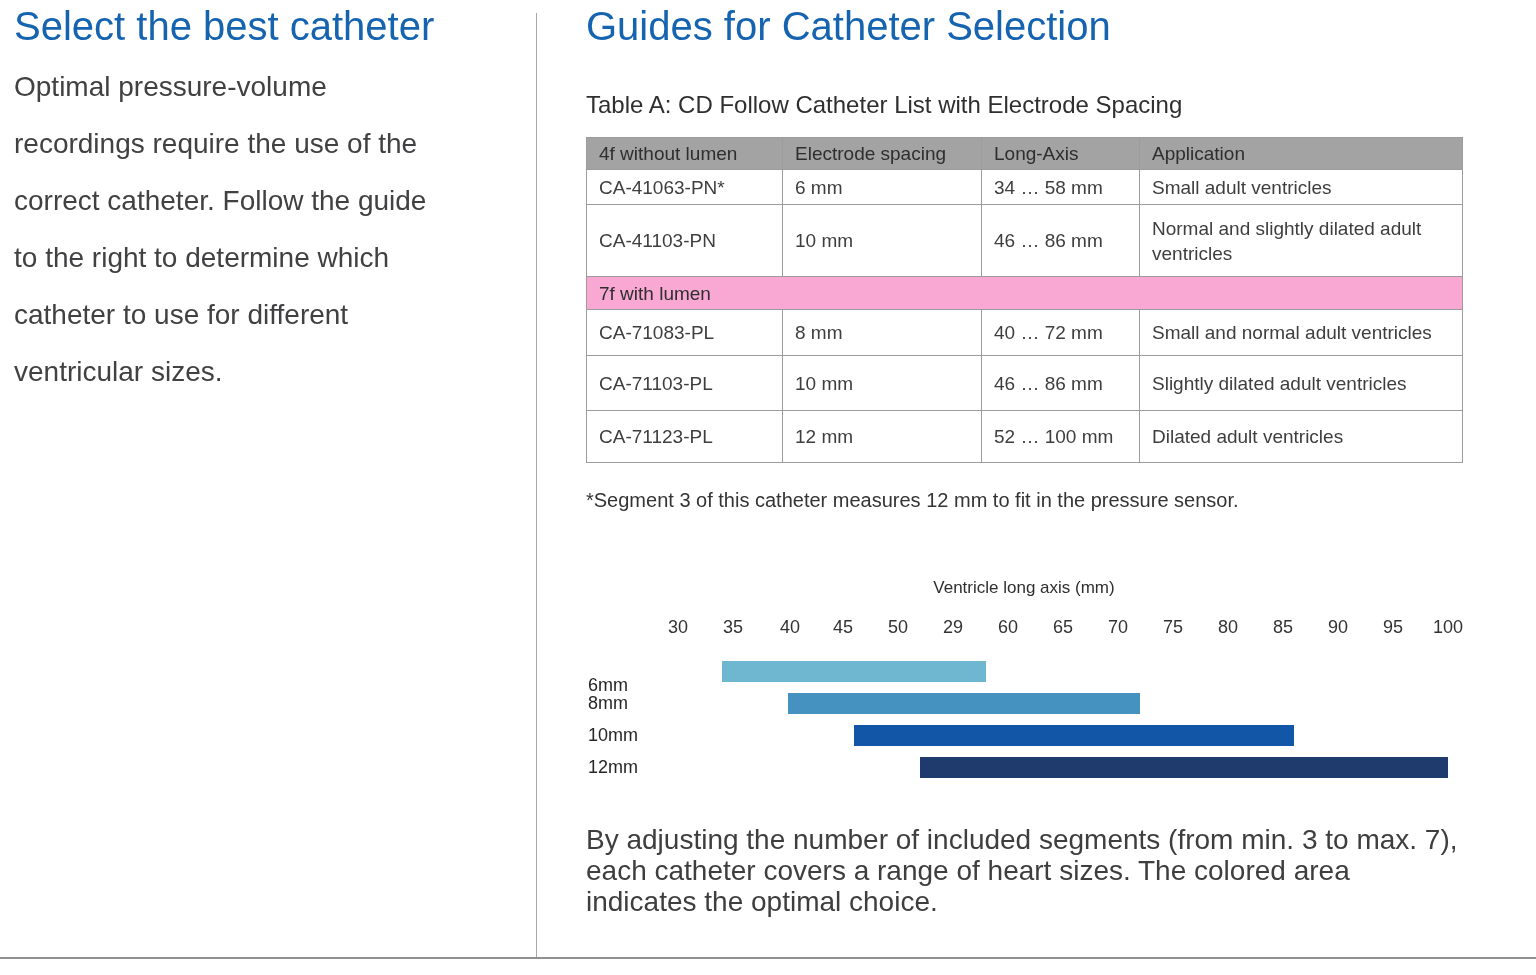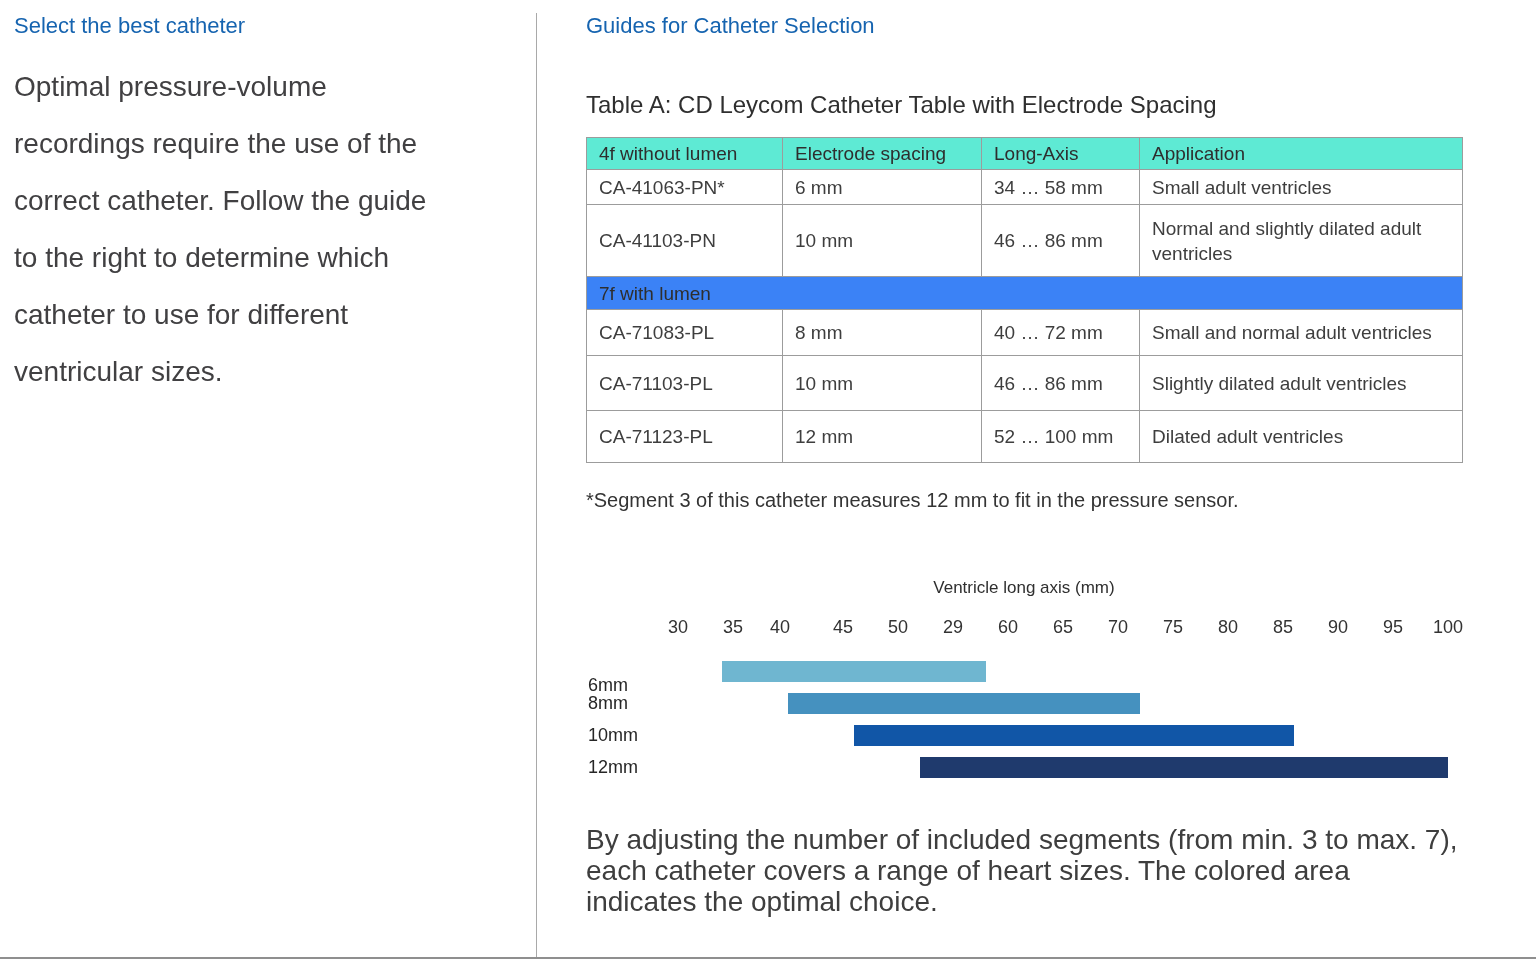--- a/index.html
+++ b/index.html
@@ -10,21 +10,21 @@
     height: 975px;
     background: #ffffff;
     font-family: "Liberation Sans", sans-serif;
     overflow: hidden;
     color: #414042;
   }
   
   .left-col { position: absolute; left: 14px; top: 8px; width: 470px; }
   h1.heading {
     margin: 0;
-    font-size: 22px;
+    font-size: 40px;
     line-height: 36px;
     font-weight: 400;
     color: #1664b0;
   }
   .intro {
     width: 432px;
     margin: 14px 0 0 0;
     font-size: 28px;
     line-height: 57px;
     font-weight: 400;
@@ -51,22 +51,22 @@
   .cath-table th, .cath-table td {
     border: 1px solid #9c9c9c;
     padding: 3px 12px;
     font-size: 19px;
     line-height: 25px;
     font-weight: 400;
     text-align: left;
     vertical-align: middle;
     color: #3e3e3e;
   }
-  .cath-table thead th { background: #5eead4; color: #2e2e2e; }
-  .cath-table tr.sub-row td { background: #3b82f6; color: #2e2e2e; }
+  .cath-table thead th { background: #a3a3a3; color: #2e2e2e; }
+  .cath-table tr.sub-row td { background: #f9a8d4; color: #2e2e2e; }
   .footnote { margin: 25px 0 0 0; font-size: 20px; line-height: 24px; color: #343434; }
   
   .chart { position: relative; margin-top: 66px; width: 876px; height: 206px; }
   .chart-title {
     position: absolute; left: 0; top: 0; width: 876px;
     text-align: center; font-size: 17px; color: #2f2f2f;
   }
   .tick {
     position: absolute; top: 39px;
     transform: translateX(-50%);
@@ -86,21 +86,21 @@
 
   <aside class="left-col">
     <h1 class="heading">Select the best catheter</h1>
     <p class="intro">Optimal pressure-volume recordings require the use of the correct catheter. Follow the guide to the right to determine which catheter to use for different ventricular sizes.</p>
   </aside>
 
   <div class="v-divider"></div>
 
   <main class="right-col">
     <h1 class="heading">Guides for Catheter Selection</h1>
-    <h2 class="table-title">Table A: CD Leycom Catheter Table with Electrode Spacing</h2>
+    <h2 class="table-title">Table A: CD Follow Catheter List with Electrode Spacing</h2>
 
     <table class="cath-table" id="cath-table">
         <colgroup>
           <col style="width: 196px;">
           <col style="width: 199px;">
           <col style="width: 158px;">
           <col style="width: 323px;">
         </colgroup>
         <thead>
           <tr style="height: 31px;">
@@ -147,21 +147,21 @@
         </tbody>
       </table>
 
     <p class="footnote">*Segment 3 of this catheter measures 12 mm to fit in the pressure sensor.</p>
 
     <div class="chart" id="chart">
       <div class="chart-title">Ventricle long axis (mm)</div>
       <div id="chart-ticks">
           <span class="tick" style="left: 92px; text-align: center;">30</span>
           <span class="tick" style="left: 147px;">35</span>
-          <span class="tick" style="left: 194px; text-align: center;">40</span>
+          <span class="tick" style="left: 204px; text-align: center;">40</span>
           <span class="tick" style="left: 257px;">45</span>
           <span class="tick" style="left: 312px;">50</span>
           <span class="tick" style="left: 367px;">29</span>
           <span class="tick" style="left: 422px;">60</span>
           <span class="tick" style="left: 477px;">65</span>
           <span class="tick" style="left: 532px;">70</span>
           <span class="tick" style="left: 587px;">75</span>
           <span class="tick" style="left: 642px;">80</span>
           <span class="tick" style="left: 697px;">85</span>
           <span class="tick" style="left: 752px;">90</span>

